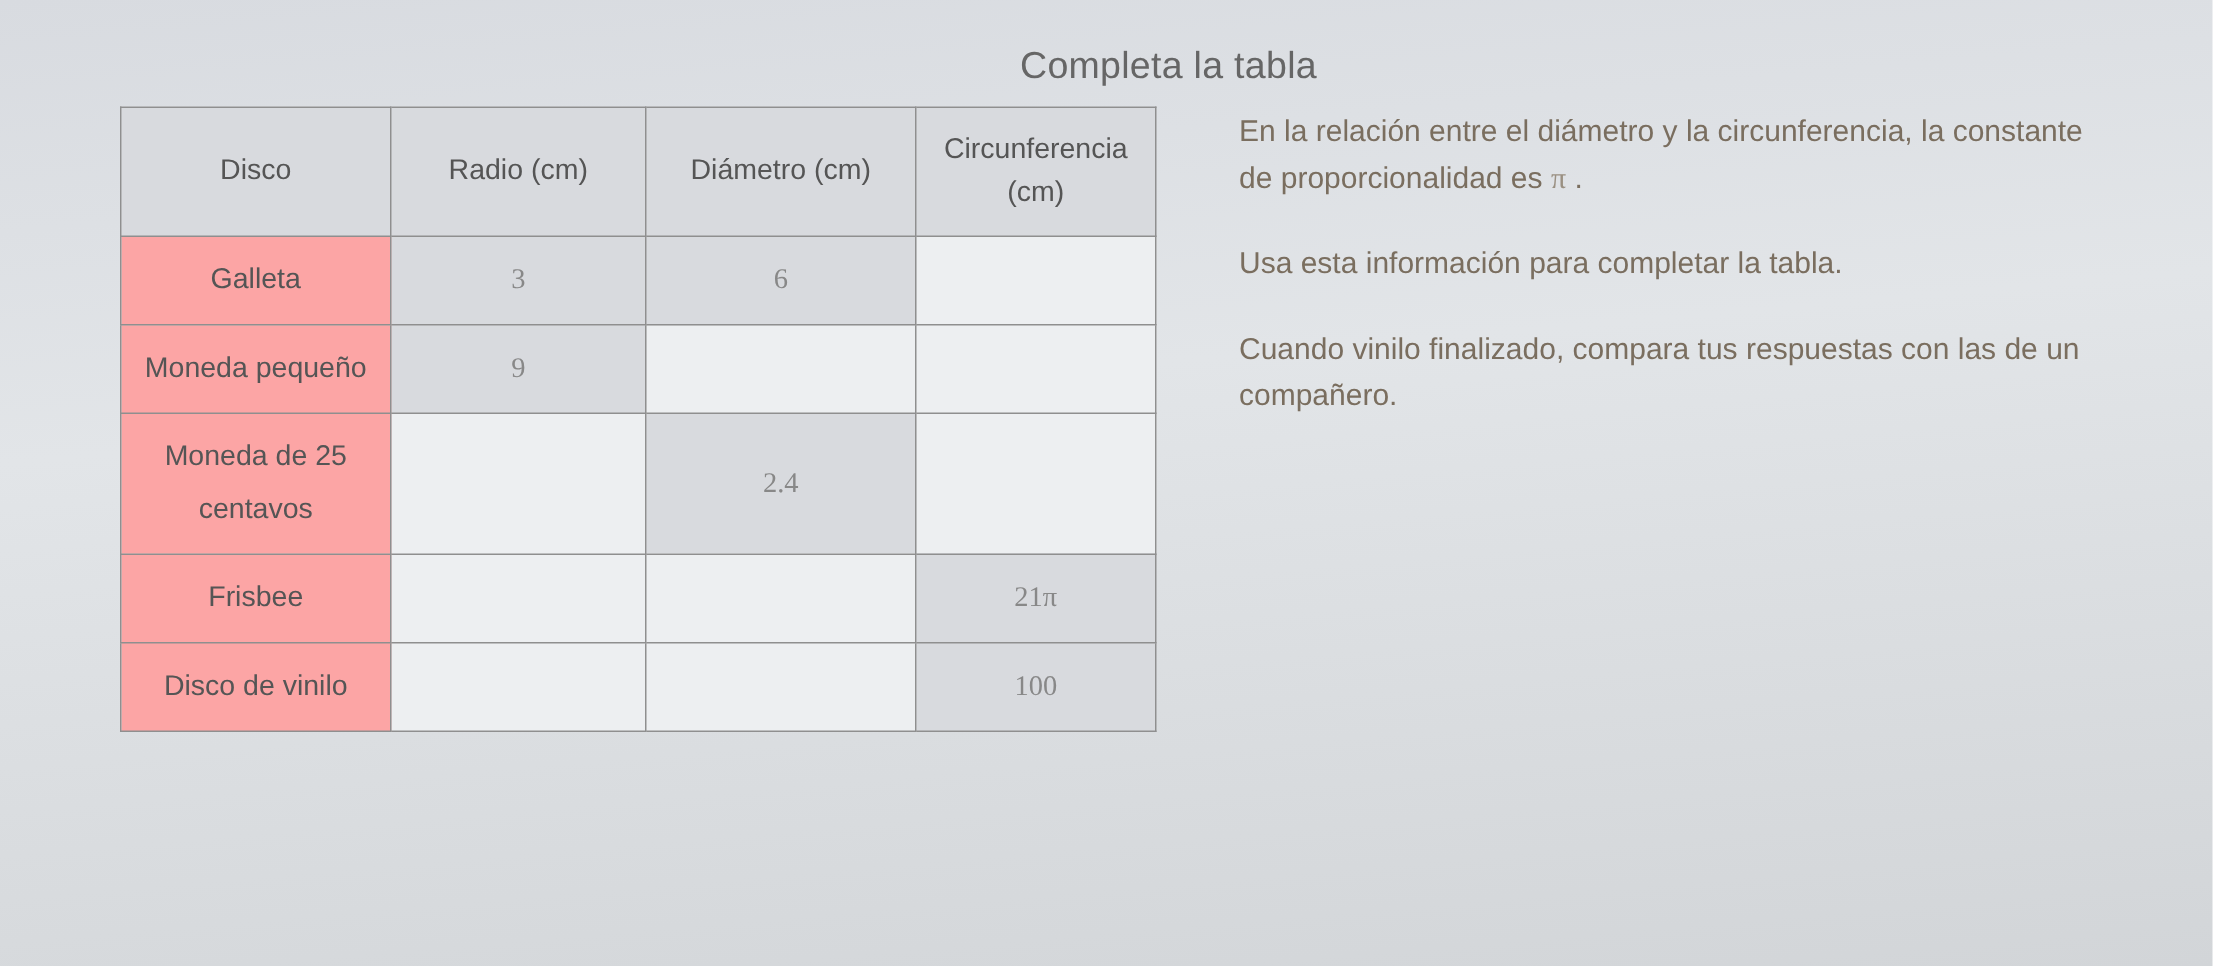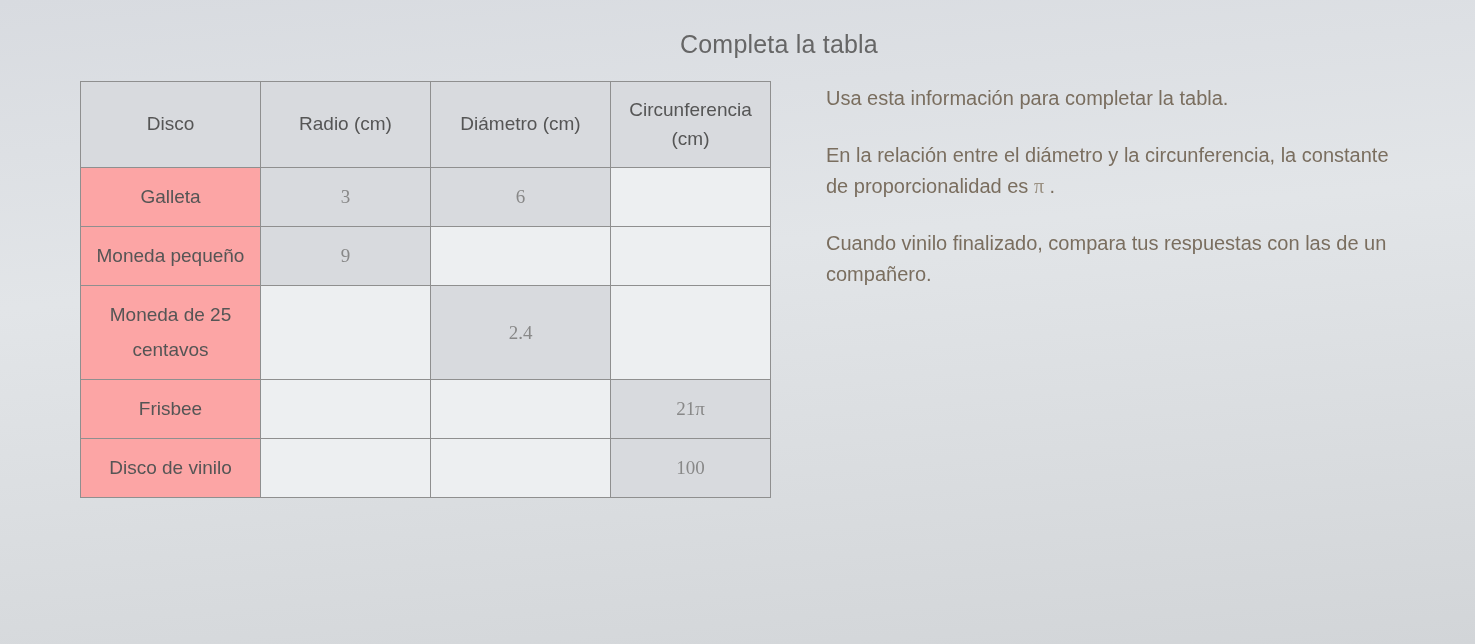--- a/index.html
+++ b/index.html
@@ -10,21 +10,21 @@
       font-family: "Helvetica Neue", Arial, sans-serif;
       color: #4a4a4a;
       padding: 30px 70px 30px 80px;
       position: relative;
       overflow: hidden;
     }
     .title {
       font-size: 25px;
       font-weight: 400;
       color: #666;
-      margin-bottom: 22px;
+      margin-bottom: 12px;
       margin-left: 600px;
       letter-spacing: 0.2px;
     }
     .content {
       display: flex;
       align-items: flex-start;
       gap: 55px;
     }
     table {
       border-collapse: collapse;
@@ -138,20 +138,20 @@
       <tr>
         <td class="obj">Disco de vinilo</td>
         <td class="blank"></td>
         <td class="blank"></td>
         <td class="given">100</td>
       </tr>
     </tbody>
   </table>
 
   <div class="side">
-    <p>Usa esta información para completar la tabla.</p>
     <p>
       <span>En la relación entre el diámetro y la circunferencia, la constante de proporcionalidad es </span><span class="pi">π</span><span> .</span>
     </p>
+    <p>Usa esta información para completar la tabla.</p>
     <p>Cuando vinilo finalizado, compara tus respuestas con las de un compañero.</p>
   </div>
 
 </div>
 
 </body></html>

